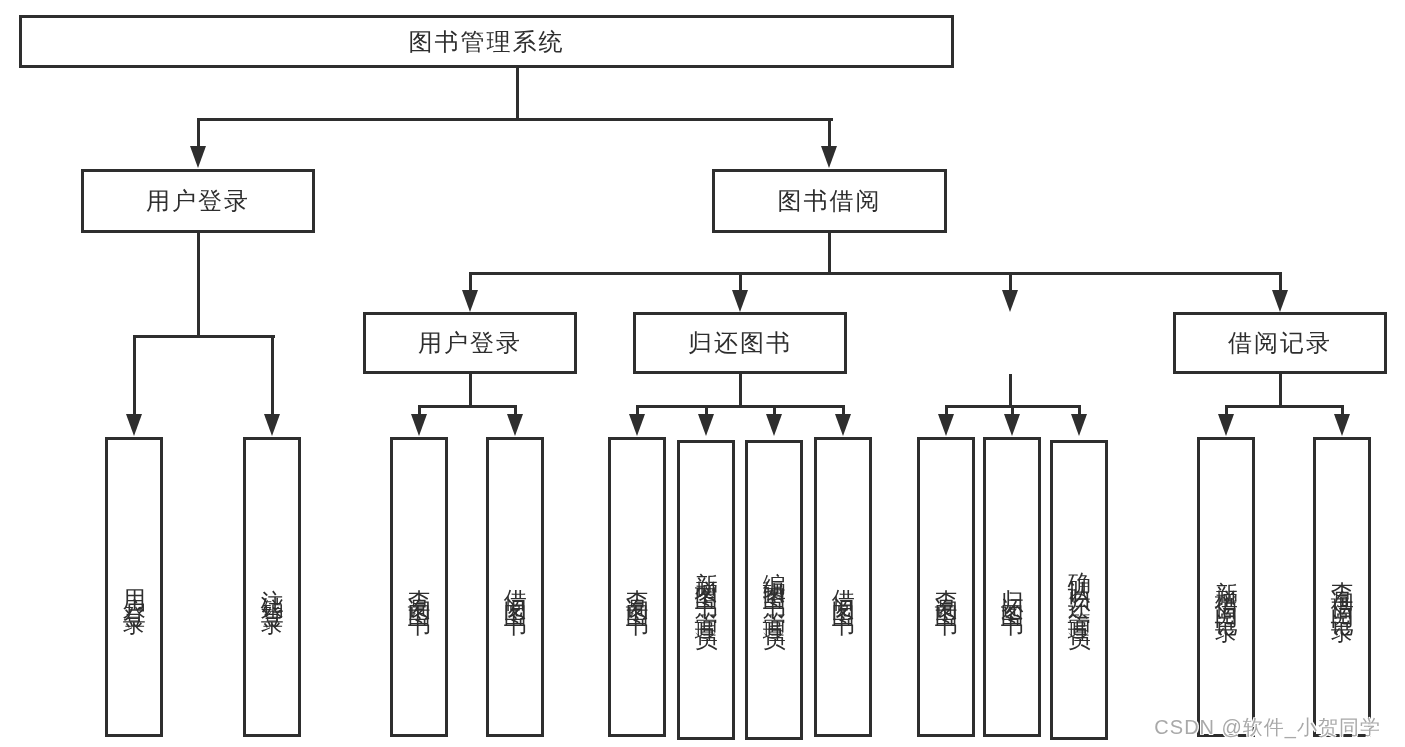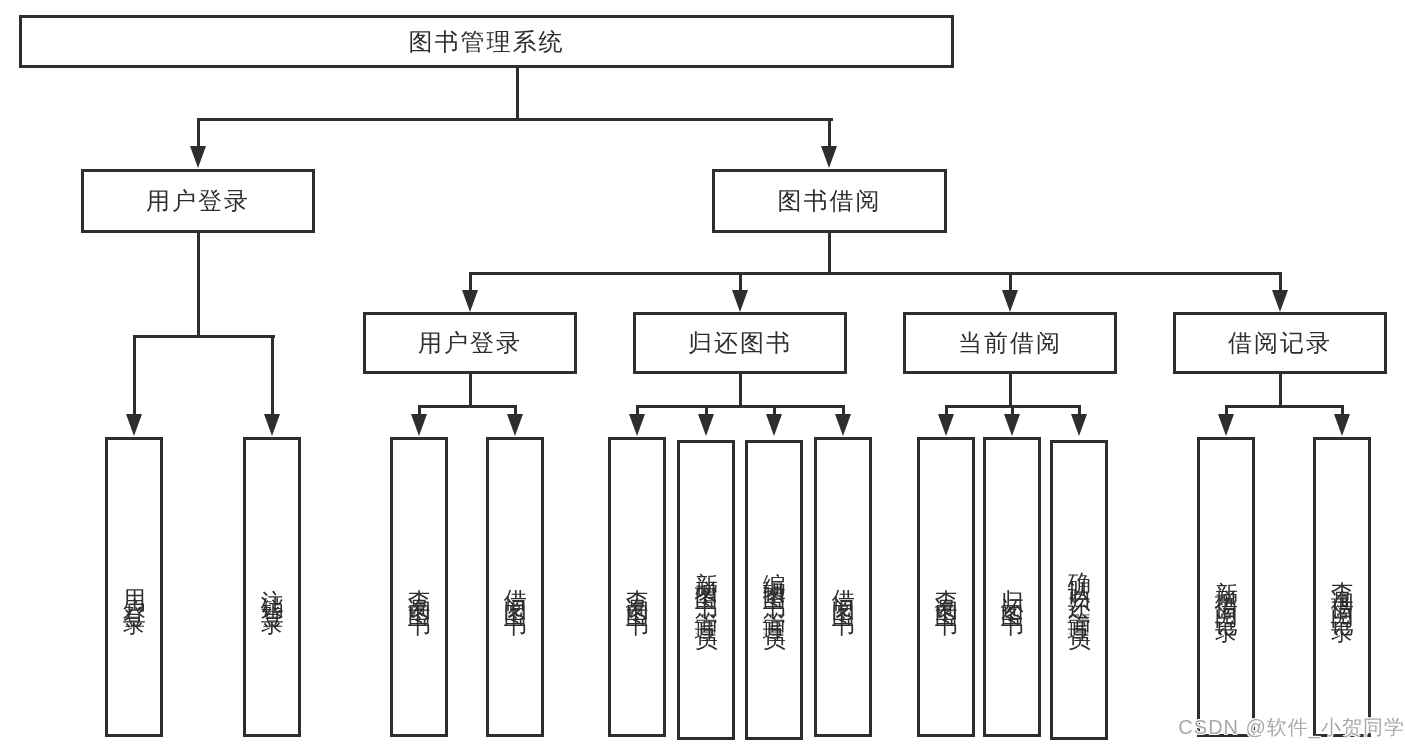--- a/index.html
+++ b/index.html
@@ -52,21 +52,21 @@
   .vline { width: 3px; }
   .arrow {
     position: absolute;
     width: 0; height: 0;
     border-left: 8px solid transparent;
     border-right: 8px solid transparent;
     border-top: 22px solid var(--line);
   }
   .watermark {
     position: absolute;
-    right: 0;
+    right: 24px;
     bottom: 6px;
     font-size: 20px;
     color: var(--watermark);
     letter-spacing: 1px;
     z-index: 5;
     text-shadow: -1px -1px 0 #fff, 1px -1px 0 #fff, -1px 1px 0 #fff, 1px 1px 0 #fff;
     white-space: nowrap;
   }
 </style>
 </head>
@@ -108,23 +108,20 @@
   <div class="vline" style="left:1009px;top:272px;height:20px"></div>
   <div class="arrow" style="left:1002px;top:290px"></div>
   <div class="vline" style="left:1279px;top:272px;height:20px"></div>
   <div class="arrow" style="left:1272px;top:290px"></div>
 
   <div class="box l3" style="left:363px">
     <span>用户登录</span>
   </div>
   <div class="box l3" style="left:633px">
     <span>归还图书</span>
-  </div>
-  <div class="box l3" style="left:903px">
-    <span>当前借阅</span>
   </div>
   <div class="box l3" style="left:1173px">
     <span>借阅记录</span>
   </div>
 
   <div class="vline" style="left:469px;top:374px;height:33px"></div>
   <div class="vline" style="left:739px;top:374px;height:33px"></div>
   <div class="vline" style="left:1009px;top:374px;height:33px"></div>
   <div class="vline" style="left:1279px;top:374px;height:33px"></div>
 

